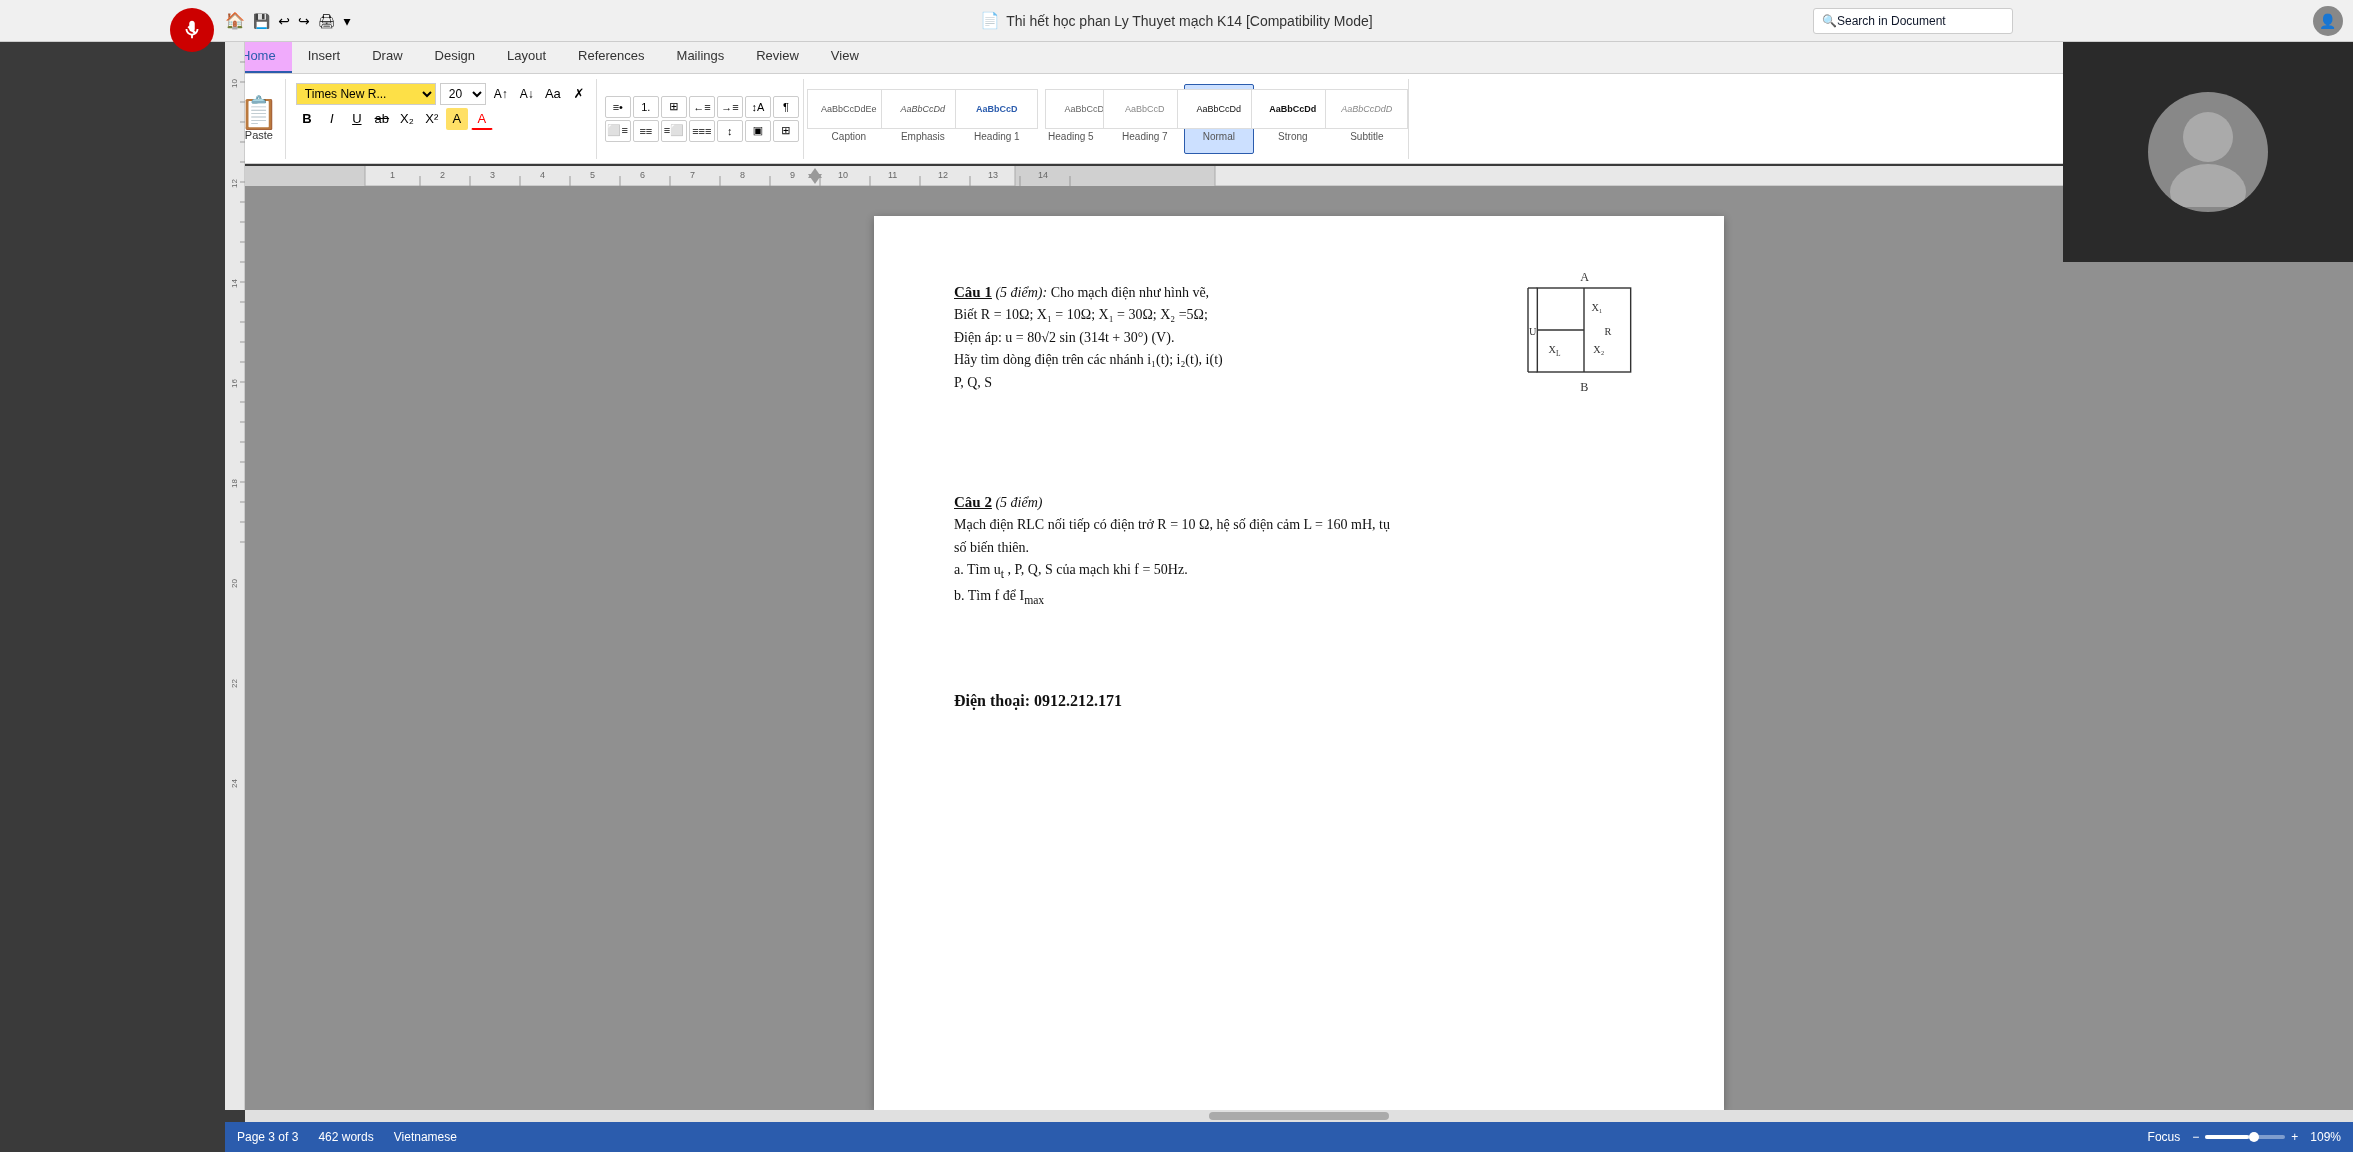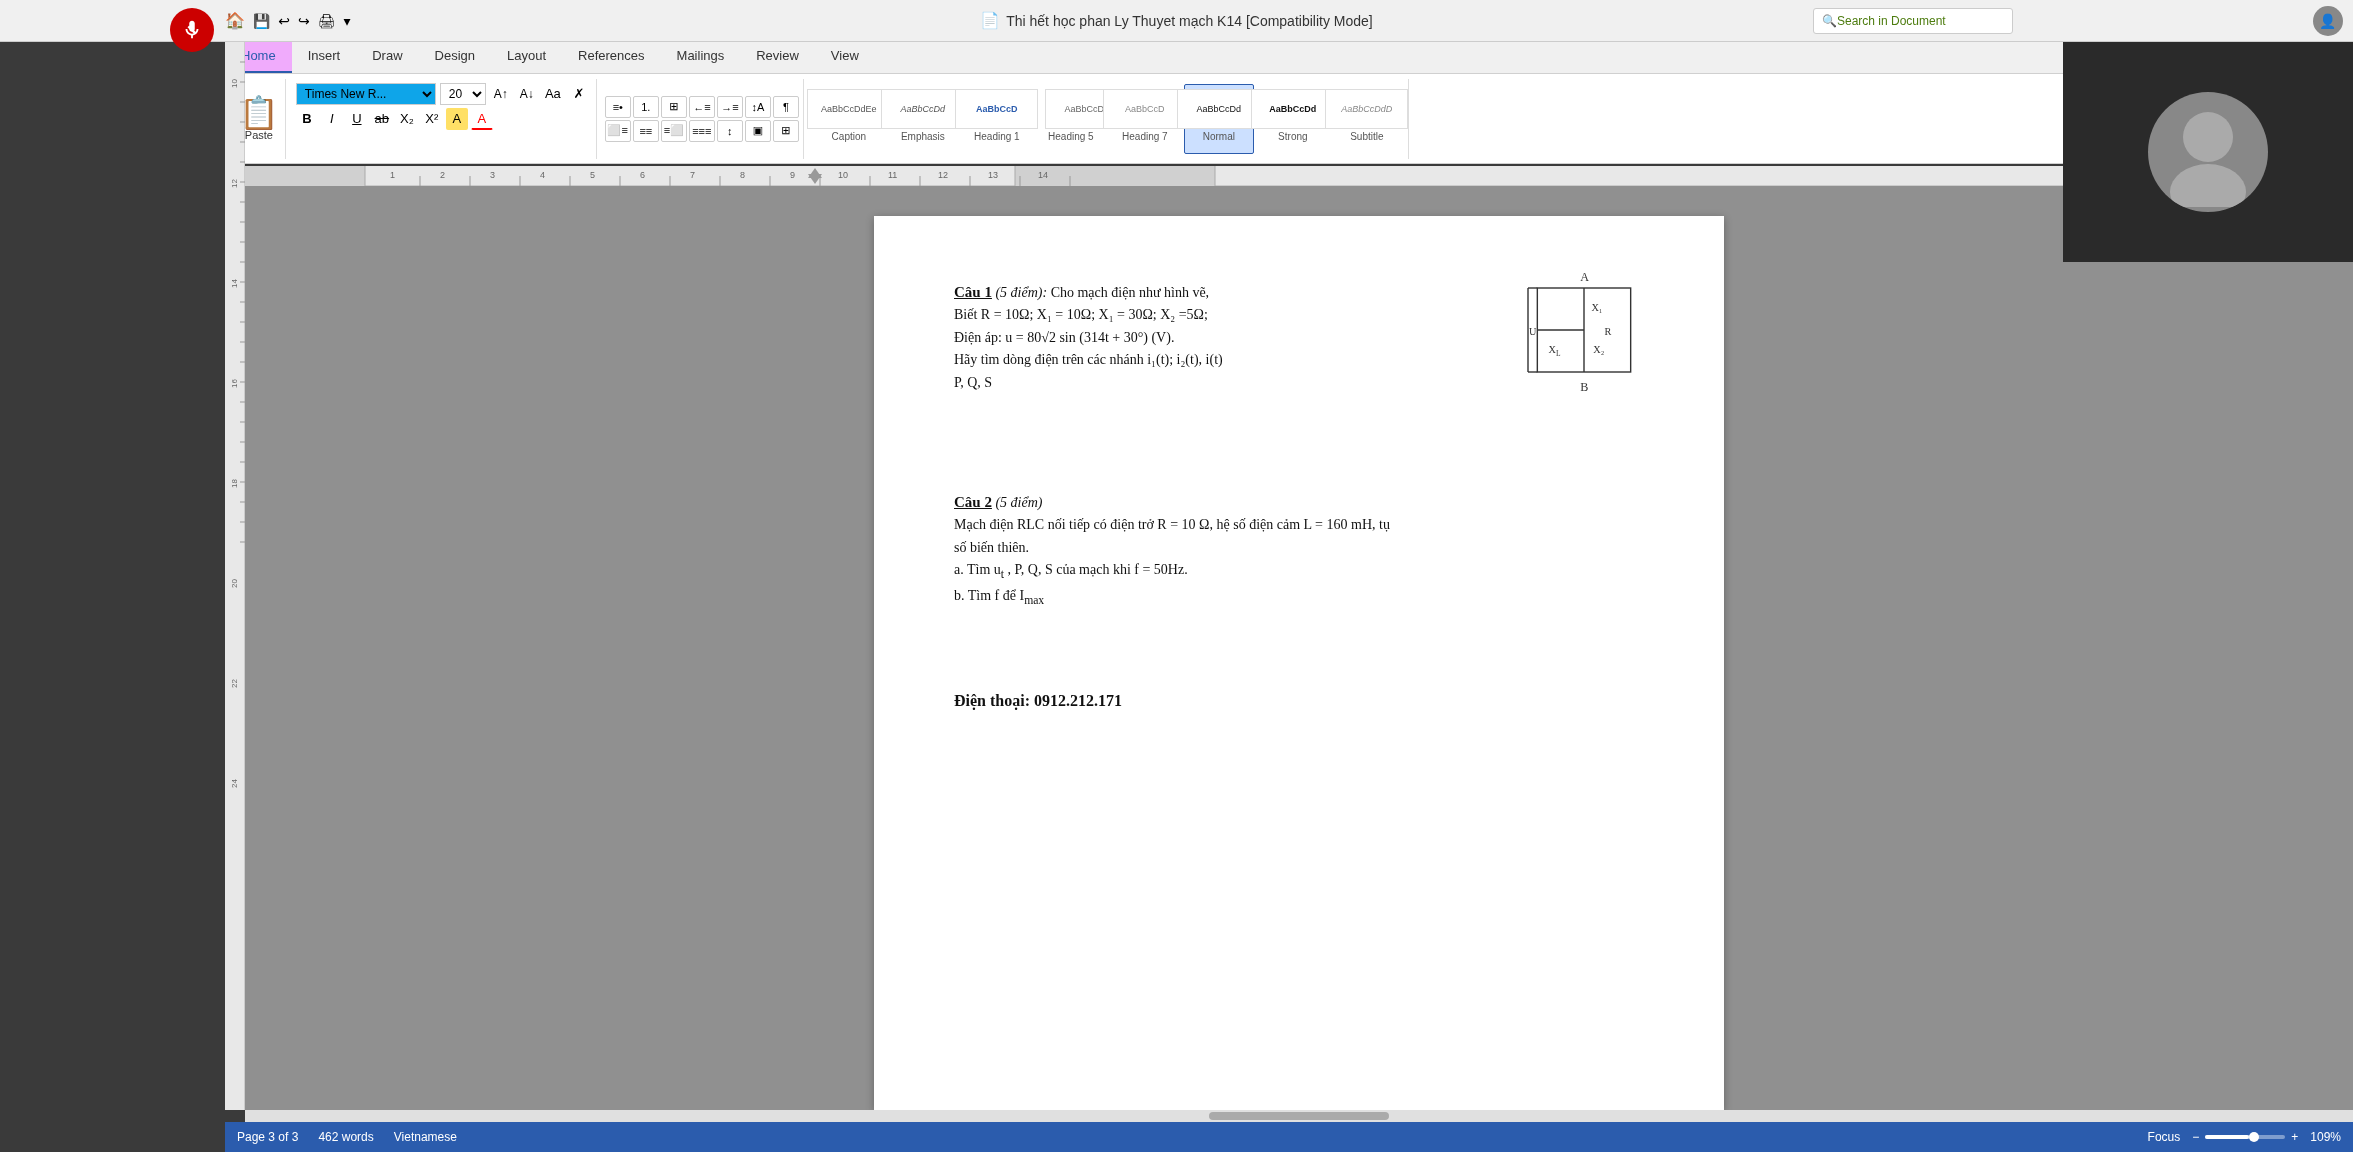--- a/index.html
+++ b/index.html
@@ -143,21 +143,21 @@
     .font-row1 {
       display: flex;
       align-items: center;
       gap: 4px;
     }
     .font-select {
       width: 140px;
       height: 22px;
       font-size: 12px;
       border: 1px solid #ccc;
-      background: #0ea5e9;
+      background: #fde047;
       padding: 0 4px;
     }
     .size-select {
       width: 46px;
       height: 22px;
       font-size: 12px;
       border: 1px solid #ccc;
       background: white;
       padding: 0 4px;
     }
@@ -475,21 +475,21 @@
     <span style="font-size:14px;">▾</span>
   </div>
 
   <div class="title-text">
     <span class="doc-icon">📄</span>
     <span>Thi hết học phan Ly Thuyet mạch K14 [Compatibility Mode]</span>
   </div>
 
   <div class="search-box">
     <span style="font-size:12px; color:#999;">🔍</span>
-    <span style="font-size:12px; color:#4d7c0f;">Search in Document</span>
+    <span style="font-size:12px; color:#0f172a;">Search in Document</span>
   </div>
 
   <div class="user-avatar-small">👤</div>
 </div>
 
 <div id="ribbon">
 
   <div id="ribbon-tabs">
     <div class="ribbon-tab active">Home</div>
     <div class="ribbon-tab">Insert</div>

